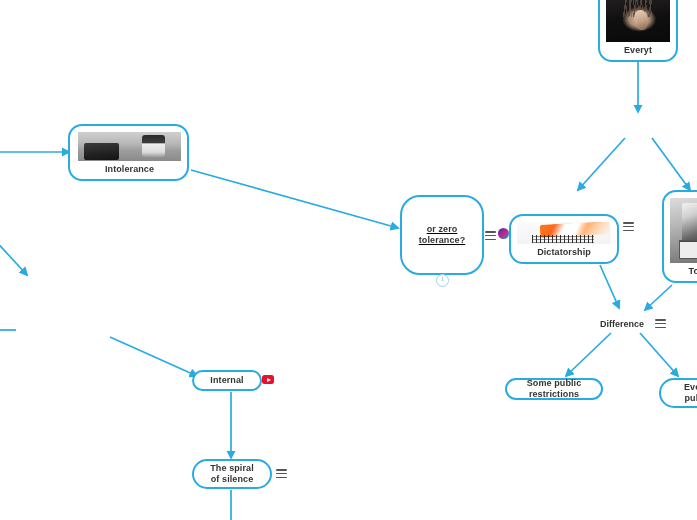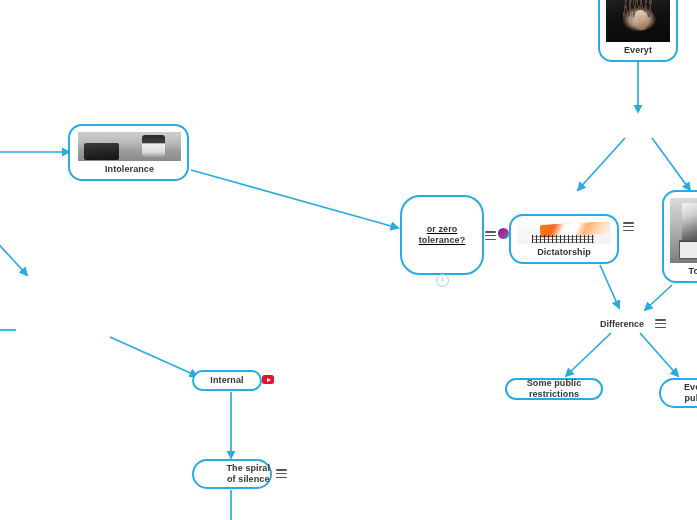--- a/index.html
+++ b/index.html
@@ -350,21 +350,21 @@
     <div class="thumb thumb-intolerance"></div>
     <div class="node-label">Intolerance</div>
   </div>
 
 
   <div class="node pill" style="left:192px; top:370px; width:70px; height:21px;">
     <div class="node-label">Internal</div>
   </div>
   <div class="yt-icon" style="left:262px; top:375px;"></div>
 
-  <div class="node pill" style="left:192px; top:459px; width:80px; height:30px;align-items:flex-end;">
+  <div class="node pill" style="left:192px; top:459px; width:80px; height:30px;">
     <div class="node-label">The spiral
 of silence</div>
   </div>
   <div class="hamburger" style="left:276px; top:469px;">
       <i></i>
       <i></i>
       <i></i>
     </div>
 
 </div>

